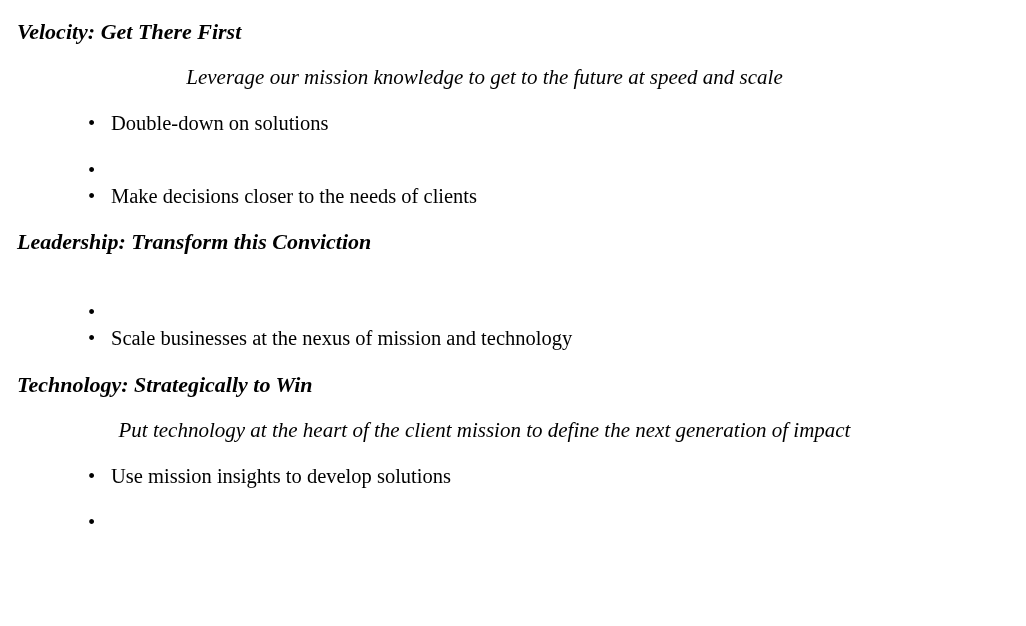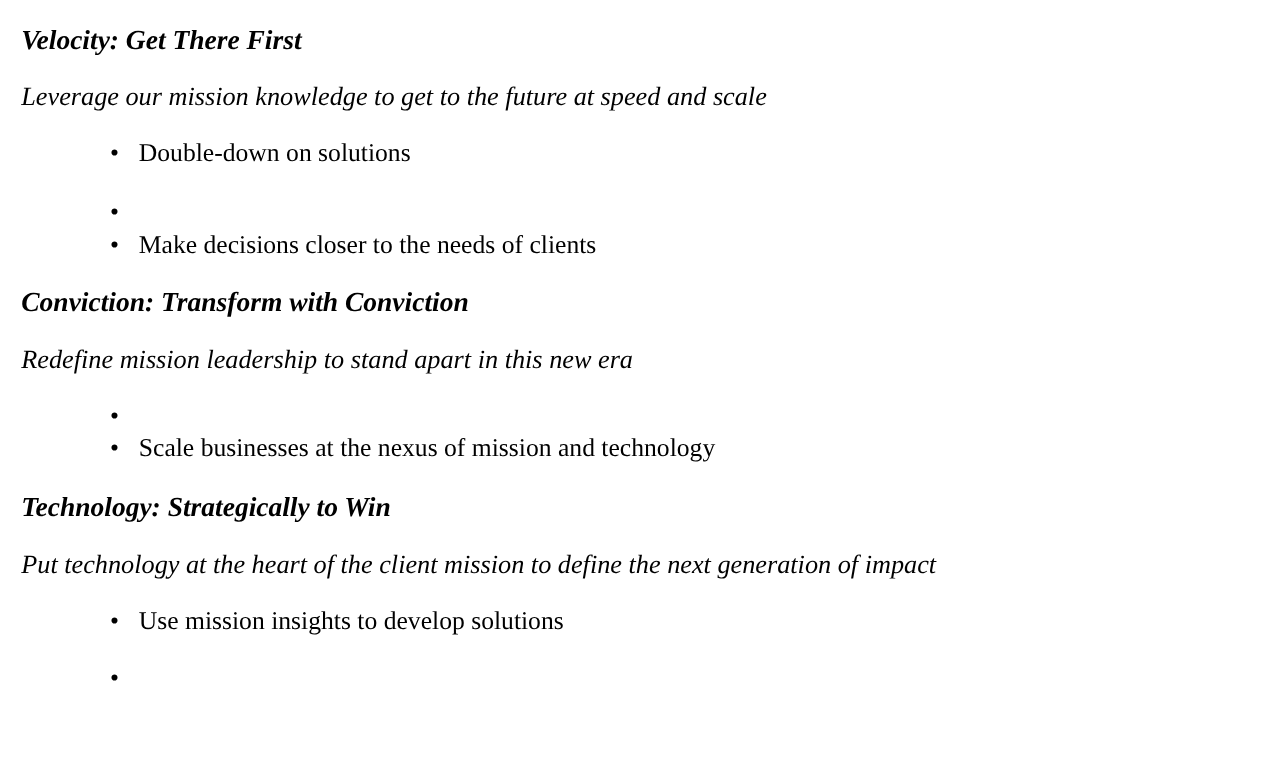--- a/index.html
+++ b/index.html
@@ -44,20 +44,21 @@
   .section-subtitle {
     font-family: "Liberation Serif", "DejaVu Serif", serif;
     font-style: italic;
     font-weight: normal;
     font-size: 21px;
     line-height: 1.0;
     color: #000000;
     margin: 0;
     padding: 0 0 0 17px;
     white-space: nowrap;
+    text-align: center;
   }
 
   .bullet-list {
     list-style: none;
     margin: 0;
     padding: 0;
   }
 
   .bullet-item {
     position: relative;
@@ -112,23 +113,22 @@
       <li class="bullet-item">
         <span class="bullet-marker">•</span>
         <span>Make decisions closer to the needs of clients</span>
       </li>
     </ul>
   </div>
 
   <div class="gap-list-head"></div>
 
   <div class="section">
-    <div class="section-heading">Conviction: Transform with Conviction</div>
+    <div class="section-heading">Leadership: Transform this Conviction</div>
     <div class="gap-head-sub"></div>
-    <div class="section-subtitle">Redefine mission leadership to stand apart in this new era</div>
     <div class="gap-sub-list"></div>
     <ul class="bullet-list">
       <li class="bullet-item">
         <span class="bullet-marker">•</span>
       </li>
       <li class="gap-bullets"></li>
       <li class="bullet-item">
         <span class="bullet-marker">•</span>
         <span>Scale businesses at the nexus of mission and technology</span>
       </li>

